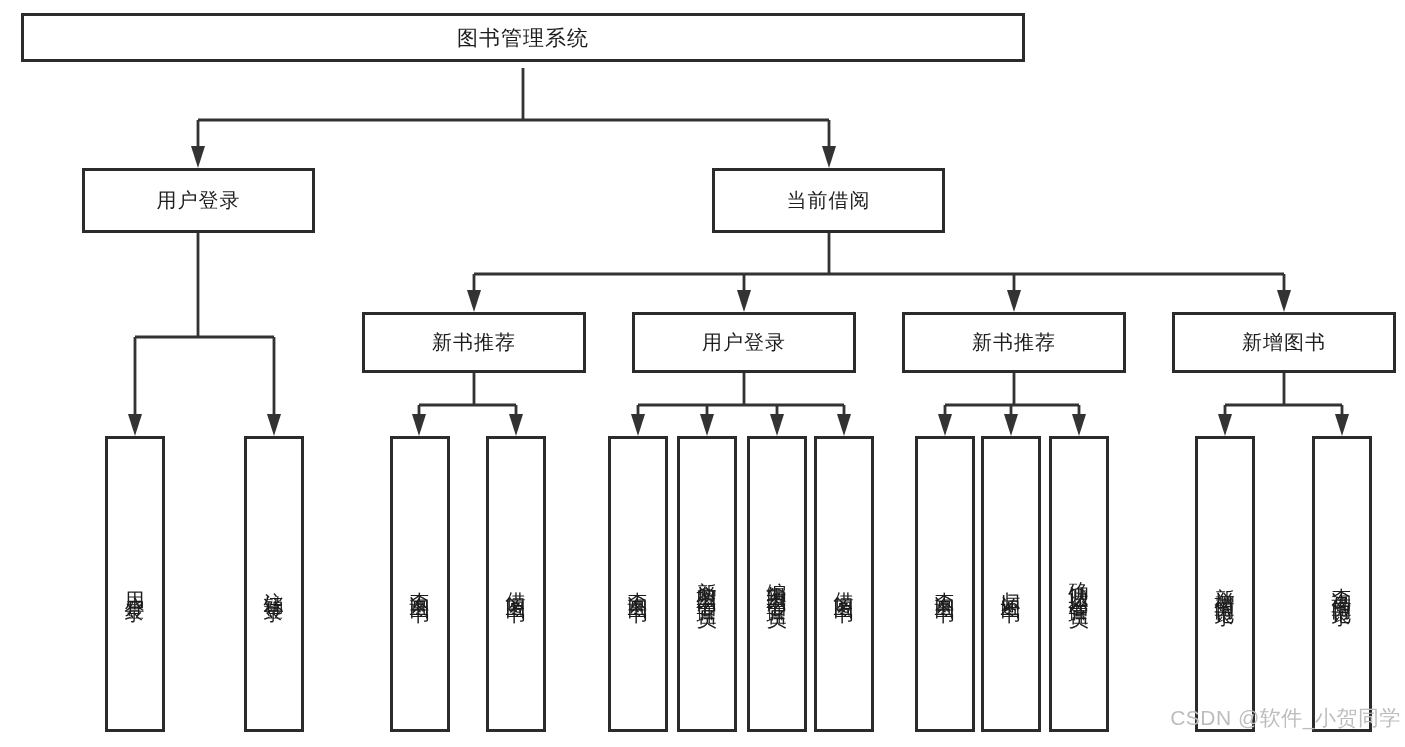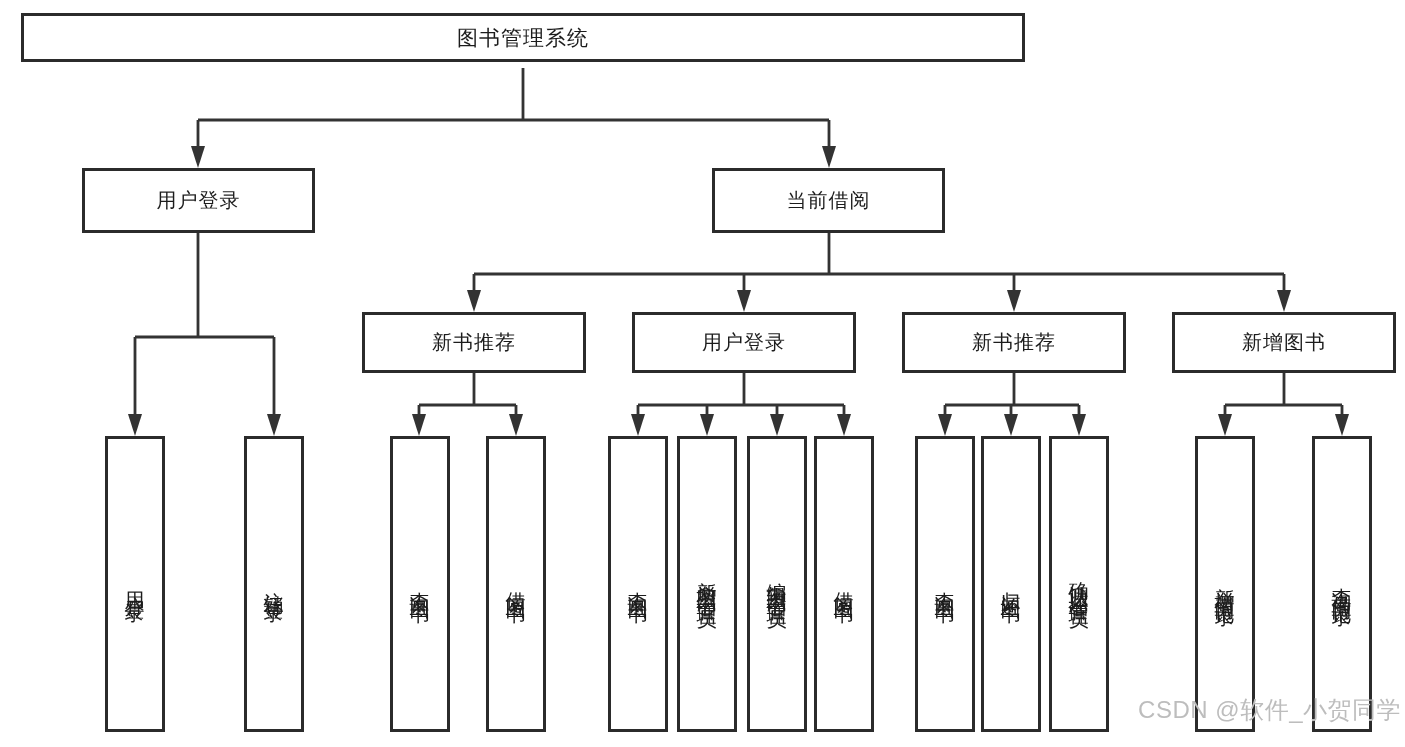--- a/index.html
+++ b/index.html
@@ -54,22 +54,22 @@
     writing-mode:vertical-rl;
     text-orientation:mixed;
     font-size:20px;
     letter-spacing:4px;
     line-height:1;
     white-space:nowrap;
   }
   .watermark{
     position:absolute;
     right:4px;
-    bottom:21px;
-    font-size:24px;
+    bottom:15px;
+    font-size:21px;
     letter-spacing:0.5px;
     color:var(--watermark);
     z-index:5;
     margin-left:36px;
   }
 </style>
 </head>
 <body>
 
 <div class="canvas">

